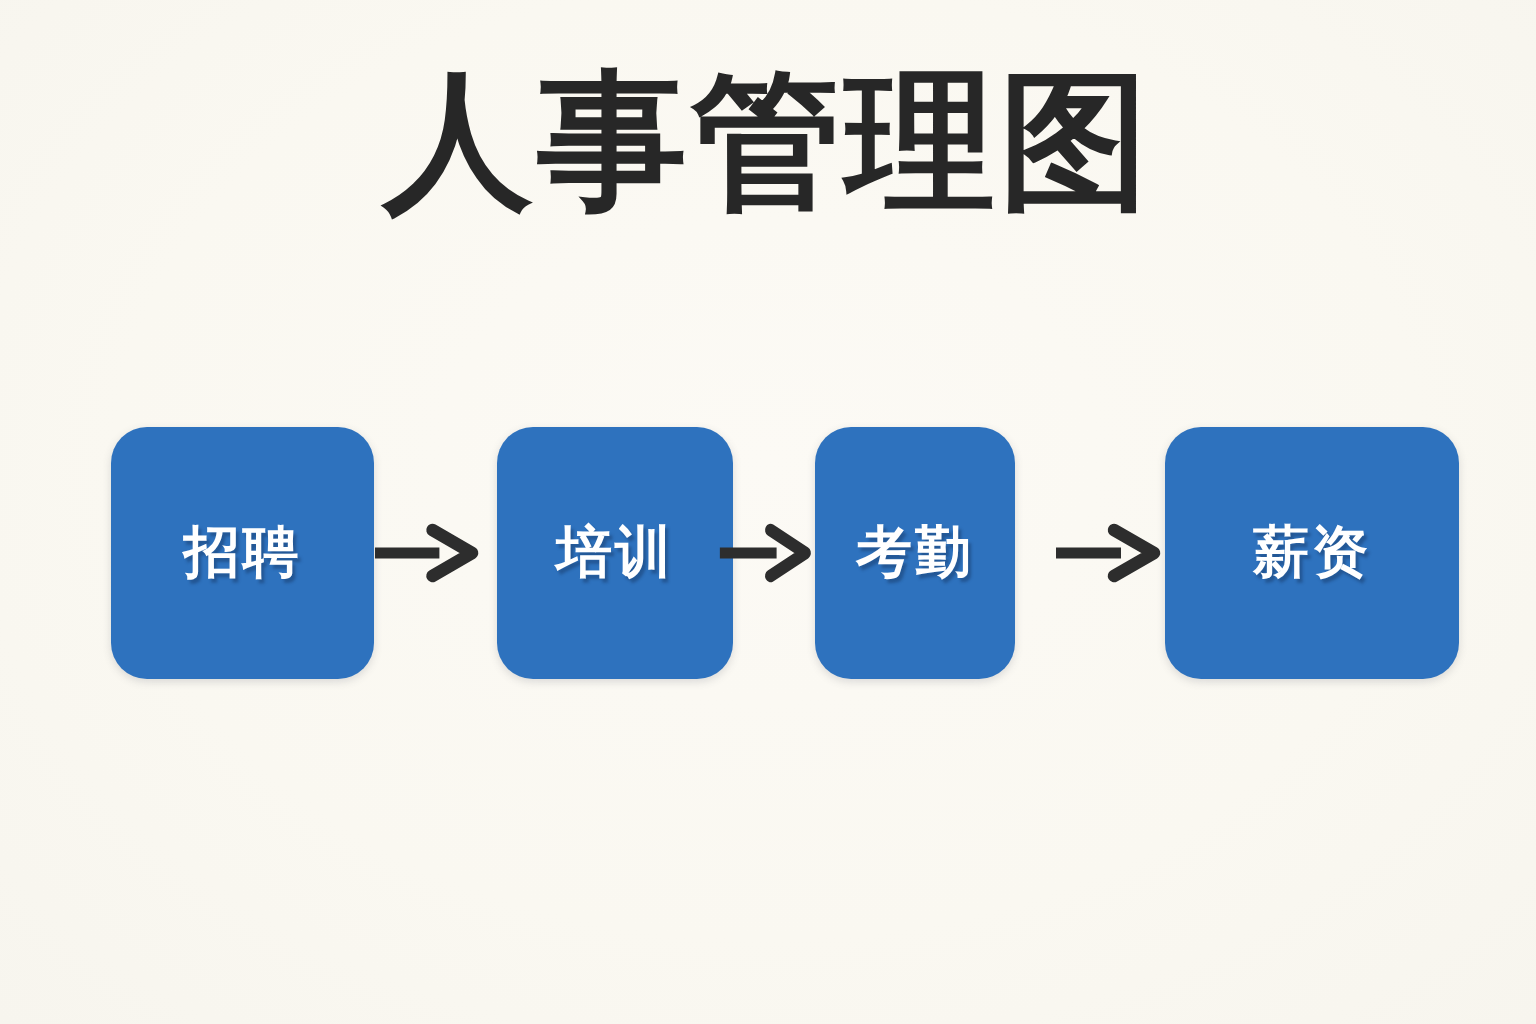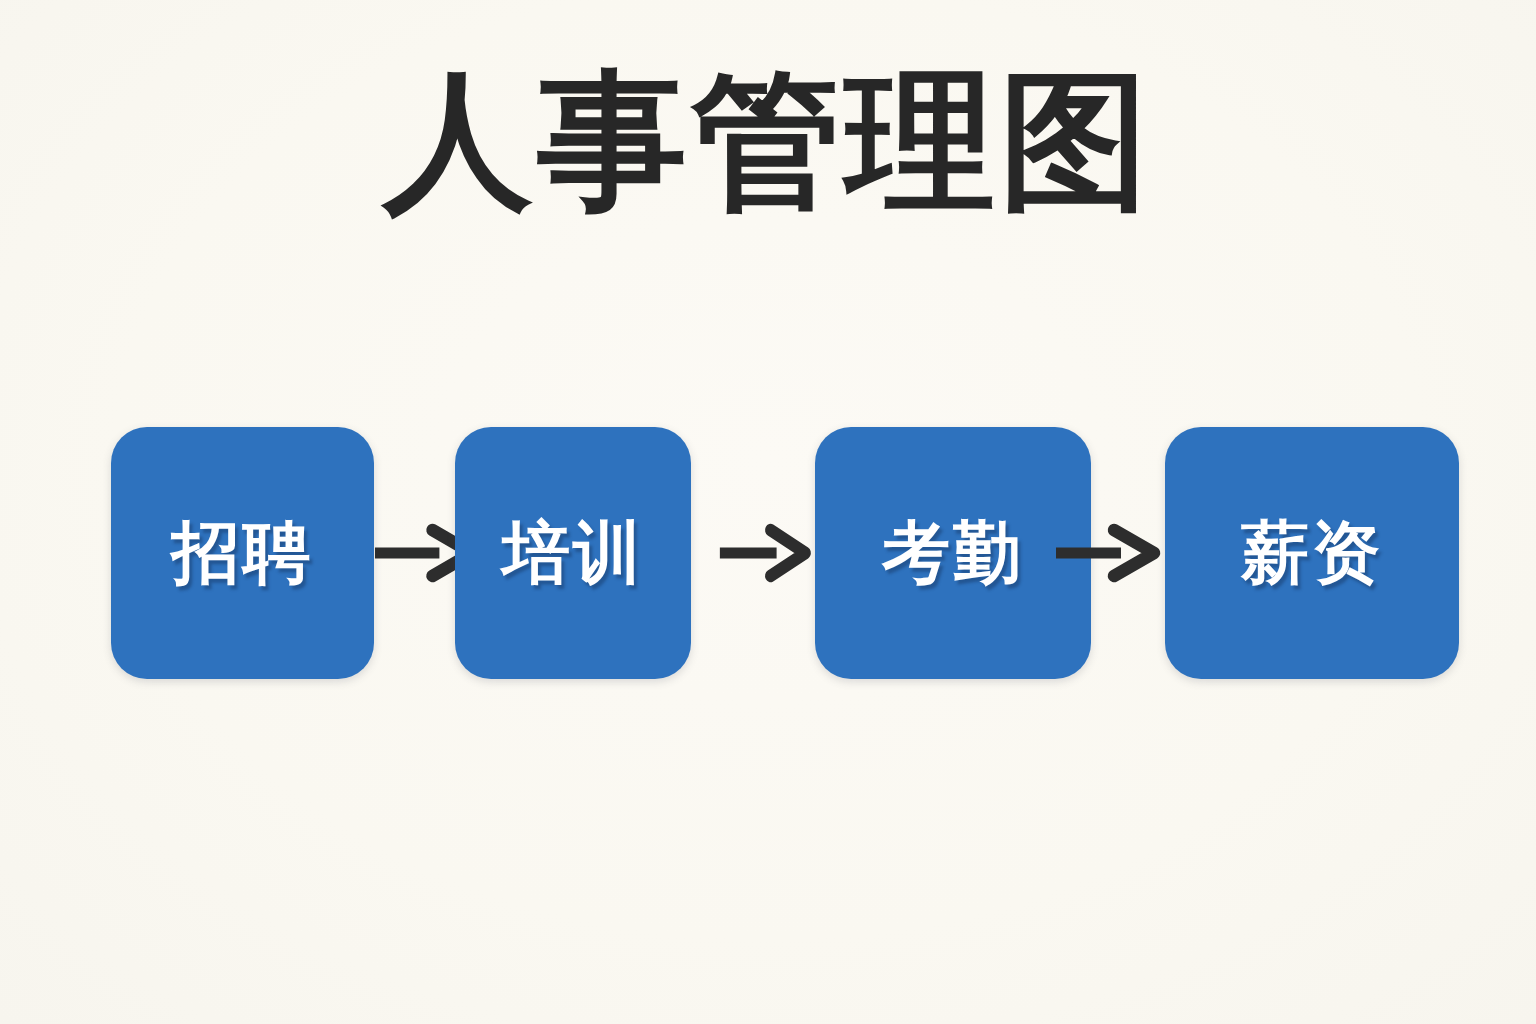--- a/index.html
+++ b/index.html
@@ -31,29 +31,29 @@
     height: 252px;
     background: #2e72be;
     border-radius: 36px;
     box-shadow: 0 3px 8px rgba(70, 80, 95, 0.18);
     display: flex;
     align-items: center;
     justify-content: center;
   }
   .box-label {
     color: #ffffff;
-    font-size: 68px;
+    font-size: 56px;
     font-weight: 900;
     letter-spacing: 3px;
     text-shadow: 3px 4px 3px rgba(15, 35, 70, 0.35);
     white-space: nowrap;
   }
   .box-1 { left: 111px;  width: 263px; }
-  .box-2 { left: 455px;  width: 236px; }
-  .box-3 { left: 815px;  width: 276px; }
+  .box-2 { left: 497px;  width: 236px; }
+  .box-3 { left: 815px;  width: 200px; }
   .box-4 { left: 1165px; width: 294px; }
   .arrow {
     position: absolute;
     top: 518px;
     height: 70px;
     display: block;
   }
   .arrow-1 { left: 374px;  width: 109px; }
   .arrow-2 { left: 719px;  width: 96px;  }
   .arrow-3 { left: 1055px; width: 110px; }

